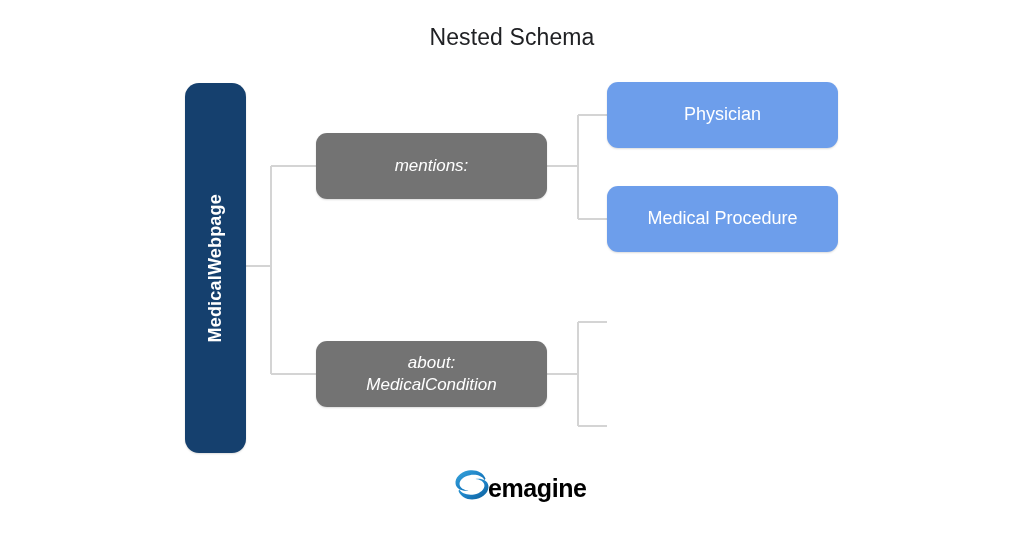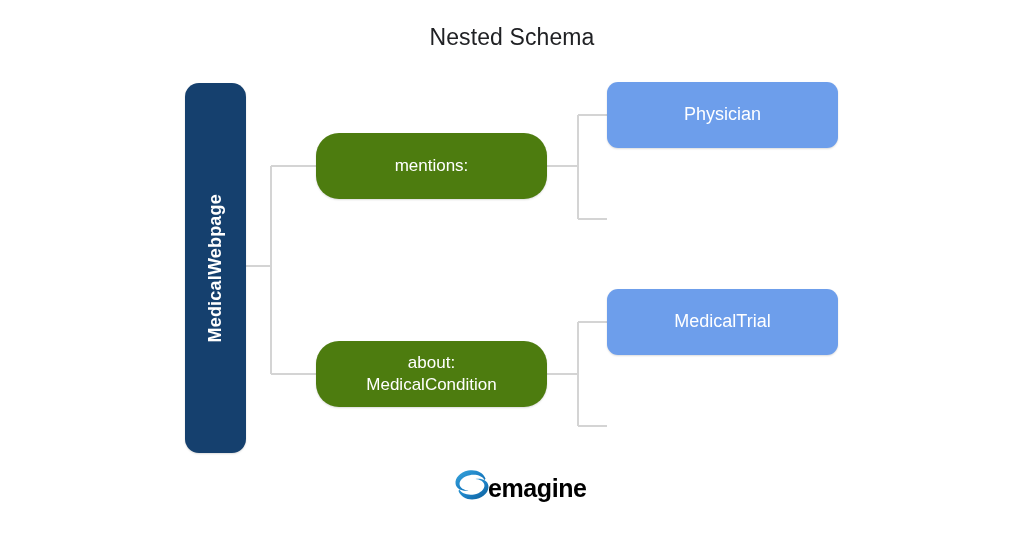--- a/index.html
+++ b/index.html
@@ -74,24 +74,25 @@
     transform: rotate(180deg);
     white-space: nowrap;
     letter-spacing: 0.2px;
   }
 
   
   .node-mid {
     left: 316px;
     width: 231px;
     height: 66px;
-    background: #4d7c0f;
+    background: #737373;
     font-size: 17px;
     font-weight: 400;
-    border-radius: 23px;
+    border-radius: 11px;
+    font-style: italic;
   }
   .node-mid .line2 { display: block; }
   .node-mid-1 { top: 133px; }
   .node-mid-2 { top: 341px; }
 
   
   .node-leaf {
     left: 607px;
     width: 231px;
     height: 66px;
@@ -174,24 +175,24 @@
     <div>
       <span class="line1">about:</span>
       <span class="line2">MedicalCondition</span>
     </div>
   </div>
 
   <div class="node node-leaf node-leaf-1">
     <span>Physician</span>
   </div>
 
-
-  <div class="node node-leaf node-leaf-3">
-    <span>MedicalTrial</span>
-  </div>
+  <div class="node node-leaf node-leaf-2">
+    <span>Medical Procedure</span>
+  </div>
+
 
 
   <div class="logo">
     <svg class="logo-mark" viewBox="0 0 40 36">
       <defs>
         <linearGradient id="swirlgrad" x1="0" y1="0" x2="1" y2="1">
           <stop offset="0%" stop-color="#3AA7DD"></stop>
           <stop offset="55%" stop-color="#1B7FC4"></stop>
           <stop offset="100%" stop-color="#0E5E96"></stop>
         </linearGradient>

